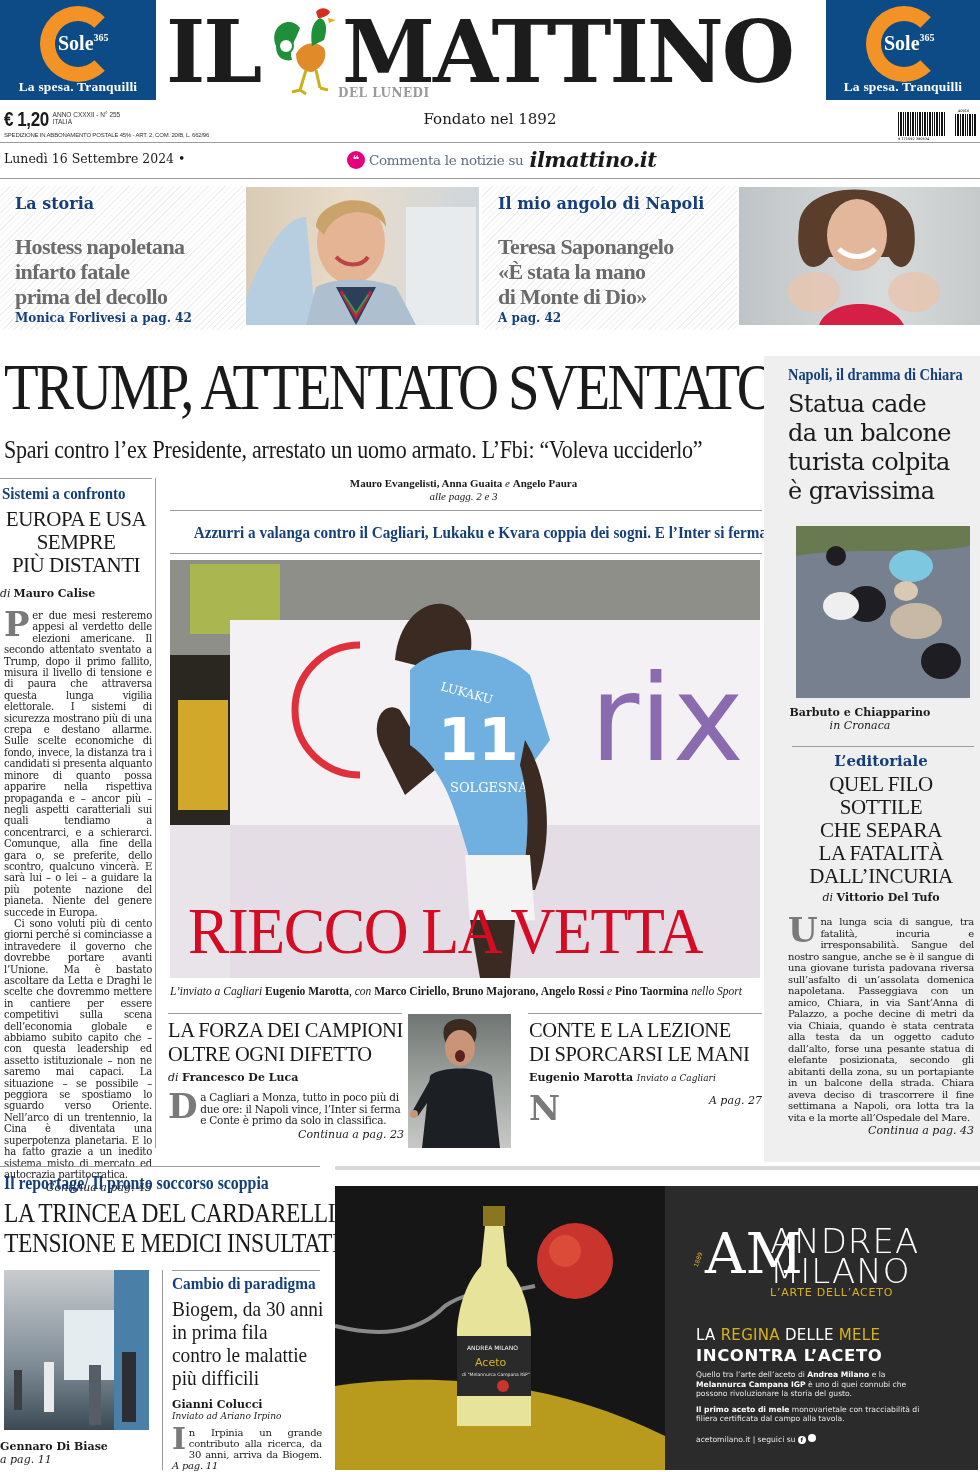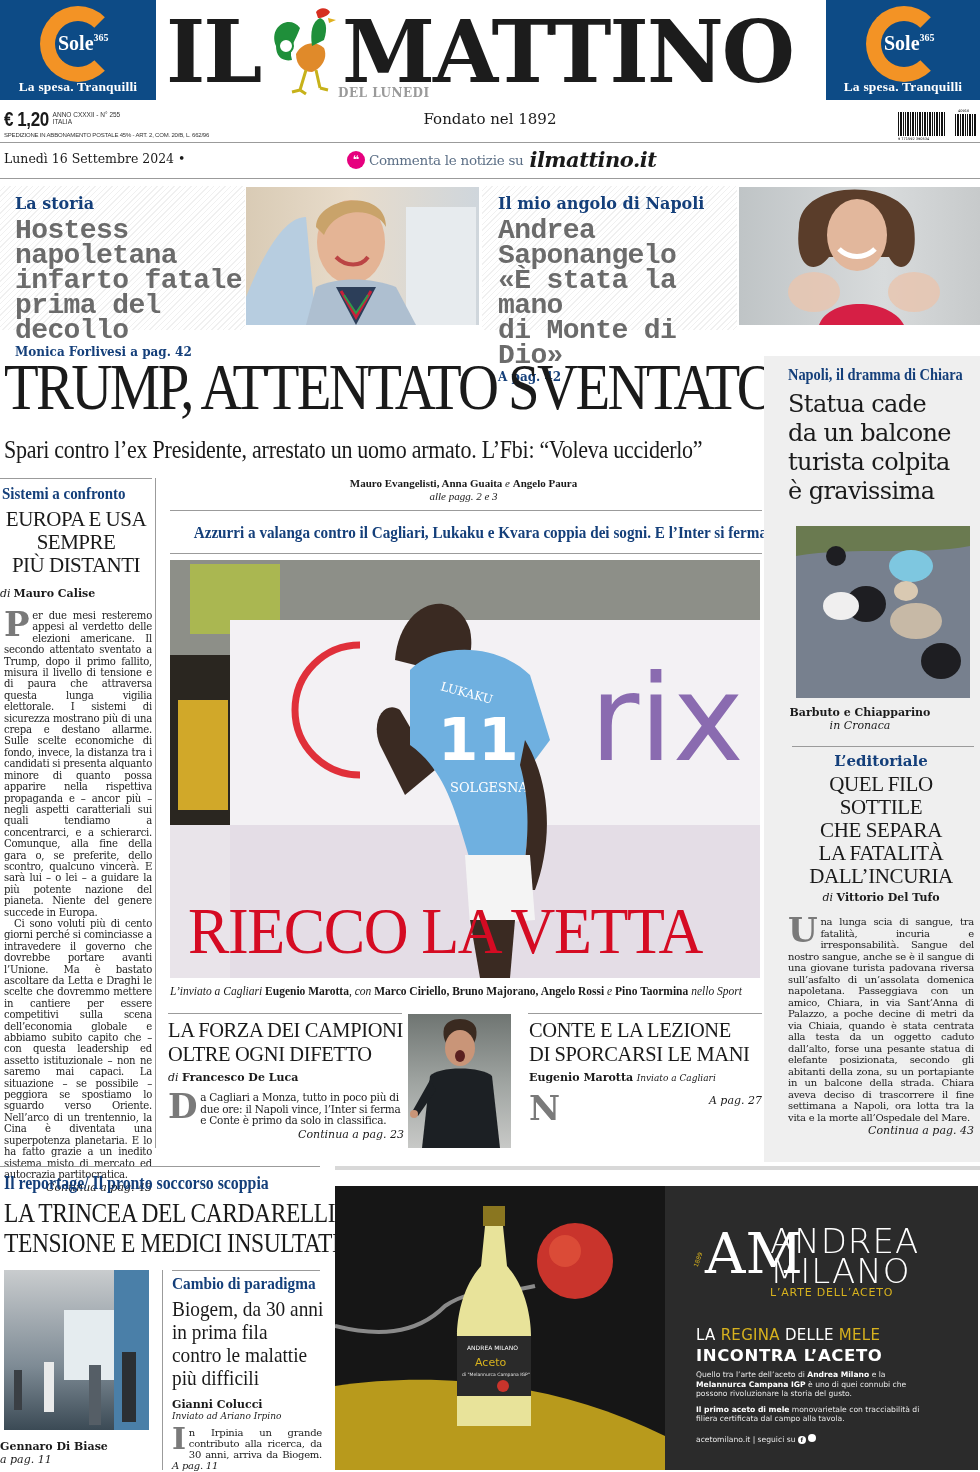--- a/index.html
+++ b/index.html
@@ -29,21 +29,21 @@
   .rule { height: 1px; background: #9b9b9b; }
   .date { left: 4px; top: 151px; font-family: "DejaVu Serif", serif; font-size: 12.5px; }
   .commenta { left: 347px; top: 147px; display: flex; align-items: center; }
   .comment-bubble { width: 18px; height: 18px; border-radius: 50%; background: #e6007e; color: #fff; font-size: 11px; font-weight: bold; display: flex; align-items: center; justify-content: center; font-family: "DejaVu Sans", sans-serif; margin-right: 4px; }
   .commenta-text { font-family: "DejaVu Serif", serif; font-size: 13.5px; color: #5c6f86; letter-spacing: -0.3px; }
   .site { font-family: "DejaVu Serif", serif; font-style: italic; font-weight: bold; font-size: 21px; margin-left: 6px; color: #1a1a1a; letter-spacing: -0.5px; }
 
   
   .teaser { top: 186px; height: 144px; background: repeating-linear-gradient(135deg, #ffffff 0 3px, #f0f0f0 3px 4px); }
   .teaser-kicker { font-family: "DejaVu Serif", serif; font-weight: bold; font-size: 16px; color: #143f7a; }
-  .teaser-title { font-family: Liberation Mono, monospace; font-weight: bold; font-size: 28px; line-height: 25px; color: #6b6b6b; letter-spacing: -0.6px; margin-top: 5px; }
+  .teaser-title { font-family: Liberation Serif, serif; font-weight: bold; font-size: 22px; line-height: 25px; color: #6b6b6b; letter-spacing: -0.6px; margin-top: 21px; }
   .teaser-ref { font-family: "DejaVu Serif", serif; font-weight: bold; font-size: 12px; color: #143f7a; margin-top: 2px; }
   .photo { overflow: hidden; }
 
   
   .main-head { left: 4px; top: 354px; font-family: "Liberation Serif", serif; font-size: 66px; line-height: 66px; letter-spacing: -3px; transform: scaleX(0.86); transform-origin: left; white-space: nowrap; color:#1a1a1a; }
   .main-sub { left: 4px; top: 436px; font-family: "Liberation Serif", serif; font-size: 25px; transform: scaleX(0.88); transform-origin: left; white-space: nowrap; letter-spacing: -0.3px; }
   .byline-center { left: 166px; width: 595px; top: 477px; text-align: center; font-family: "Liberation Serif", serif; font-size: 11px; line-height: 13px; }
   .byline-center b { font-weight: bold; }
 
   
@@ -192,21 +192,21 @@
     <path d="M70 100 C90 90 125 90 150 100 L170 138 L60 138Z" fill="#aebfd0"></path>
     <path d="M90 100 L110 138 L130 100Z" fill="#2c3e59"></path>
     <path d="M95 104 L110 130 L125 104" stroke="#c8203a" stroke-width="3" fill="none"></path>
     <path d="M98 108 L110 126 L122 108" stroke="#2e9b4a" stroke-width="2" fill="none"></path>
   </svg>
 </div>
 
 <div class="abs teaser" style="left:482px; width:255px; padding:8px 0 0 16px;">
   <div class="teaser-kicker">Il mio angolo di Napoli</div>
   <div class="teaser-title">
-    <div>Andrea Saponangelo</div>
+    <div>Teresa Saponangelo</div>
     <div>«È stata la mano</div>
     <div>di Monte di Dio»</div>
   </div>
   <div class="teaser-ref">A pag. 42</div>
 </div>
 <div class="abs photo" style="left:739px; top:187px; width:241px; height:138px; background:linear-gradient(90deg,#bfc4c6 0%,#d8dbdc 60%,#c7cacb 100%);">
   <svg width="241" height="138" viewBox="0 0 241 138">
     <path d="M60 40 C60 -10 170 -10 175 40 C180 80 160 90 150 70 L90 70 C75 90 55 80 60 40Z" fill="#5a3d2a"></path>
     <ellipse cx="118" cy="48" rx="30" ry="36" fill="#e2b79c"></ellipse>
     <path d="M100 62 C110 72 126 72 136 62" stroke="#fff" stroke-width="5" fill="none"></path>

